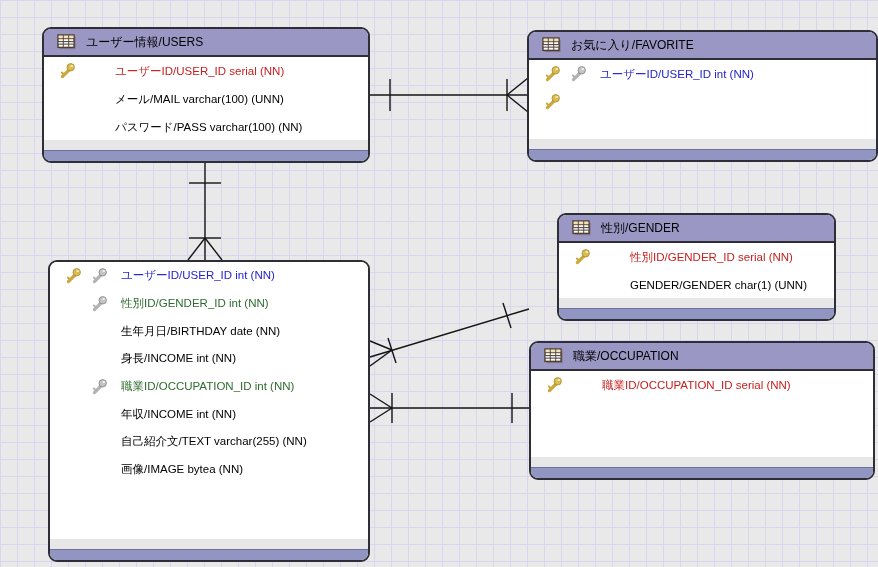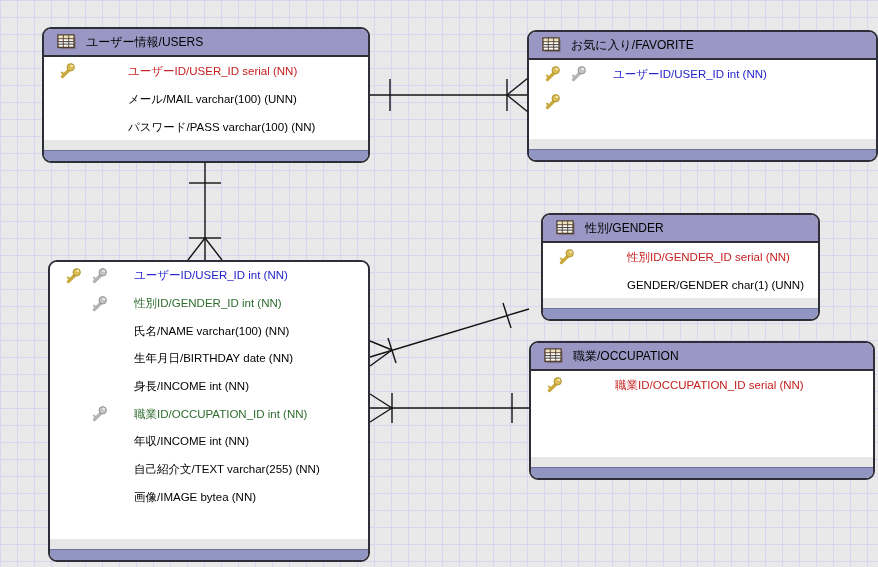--- a/index.html
+++ b/index.html
@@ -24,21 +24,21 @@
   .t-header{
     height:28px;flex:0 0 28px;background:#9b97c5;
     border-bottom:2px solid #2e2e38;box-sizing:border-box;
     display:flex;align-items:center;padding-left:13px;gap:9px;
   }
   .t-title{font-size:12px;color:#000;white-space:nowrap}
   .t-body{flex:1 1 auto;background:#fff;overflow:hidden}
   .t-row{display:flex;align-items:center;padding-left:13px;height:28px}
   .tbl-profile .t-row{height:27.7px}
   .slot{width:26px;flex:0 0 26px;display:flex;align-items:center;justify-content:flex-start}
-  .t-text{font-size:11.5px;margin-left:19px;white-space:nowrap}
+  .t-text{font-size:11.5px;margin-left:6px;white-space:nowrap}
   .c-red{color:#c5201f}
   .c-blue{color:#2323cd}
   .c-green{color:#2e6b2e}
   .c-black{color:#000}
   .band-gray{height:10px;flex:0 0 10px;background:#e7e7e7}
   .band-purple{height:10px;flex:0 0 10px;background:#9195c2;border-top:1px solid #70719a}
   .keyicon{width:20px;height:18px;display:block}
   .tblicon{width:20px;height:16px;display:block}
   .hidden-defs{position:absolute;width:0;height:0;overflow:hidden}
 </style>
@@ -165,21 +165,21 @@
               <use href="#key-gold"></use>
             </svg>
           </span>
         <span class="slot"></span>
       </div>
     </div>
     <div class="band-gray"></div>
     <div class="band-purple"></div>
   </div>
 
-  <div class="tbl" style="left:541px;top:213px;width:279px;height:108px">
+  <div class="tbl" style="left:557px;top:213px;width:279px;height:108px">
     <div class="t-header">
       <span>
           <svg class="tblicon" viewBox="0 0 20 16">
             <use href="#tbl-icon"></use>
           </svg>
         </span>
       <span class="t-title">性別/GENDER</span>
     </div>
     <div class="t-body">
       <div class="t-row">
@@ -221,25 +221,20 @@
         <span class="slot">
             <svg class="keyicon" viewBox="0 0 18 18">
               <use href="#key-gray"></use>
             </svg>
           </span>
         <span class="t-text c-green">性別ID/GENDER_ID int (NN)</span>
       </div>
       <div class="t-row">
         <span class="slot"></span>
           <span class="slot"></span>
-        <span class="t-text c-black">氏名/NAME varchar(100) (NN)</span>
-      </div>
-      <div class="t-row">
-        <span class="slot"></span>
-          <span class="slot"></span>
         <span class="t-text c-black">生年月日/BIRTHDAY date (NN)</span>
       </div>
       <div class="t-row">
         <span class="slot"></span>
           <span class="slot"></span>
         <span class="t-text c-black">身長/INCOME int (NN)</span>
       </div>
       <div class="t-row">
         <span class="slot"></span>
         <span class="slot">

